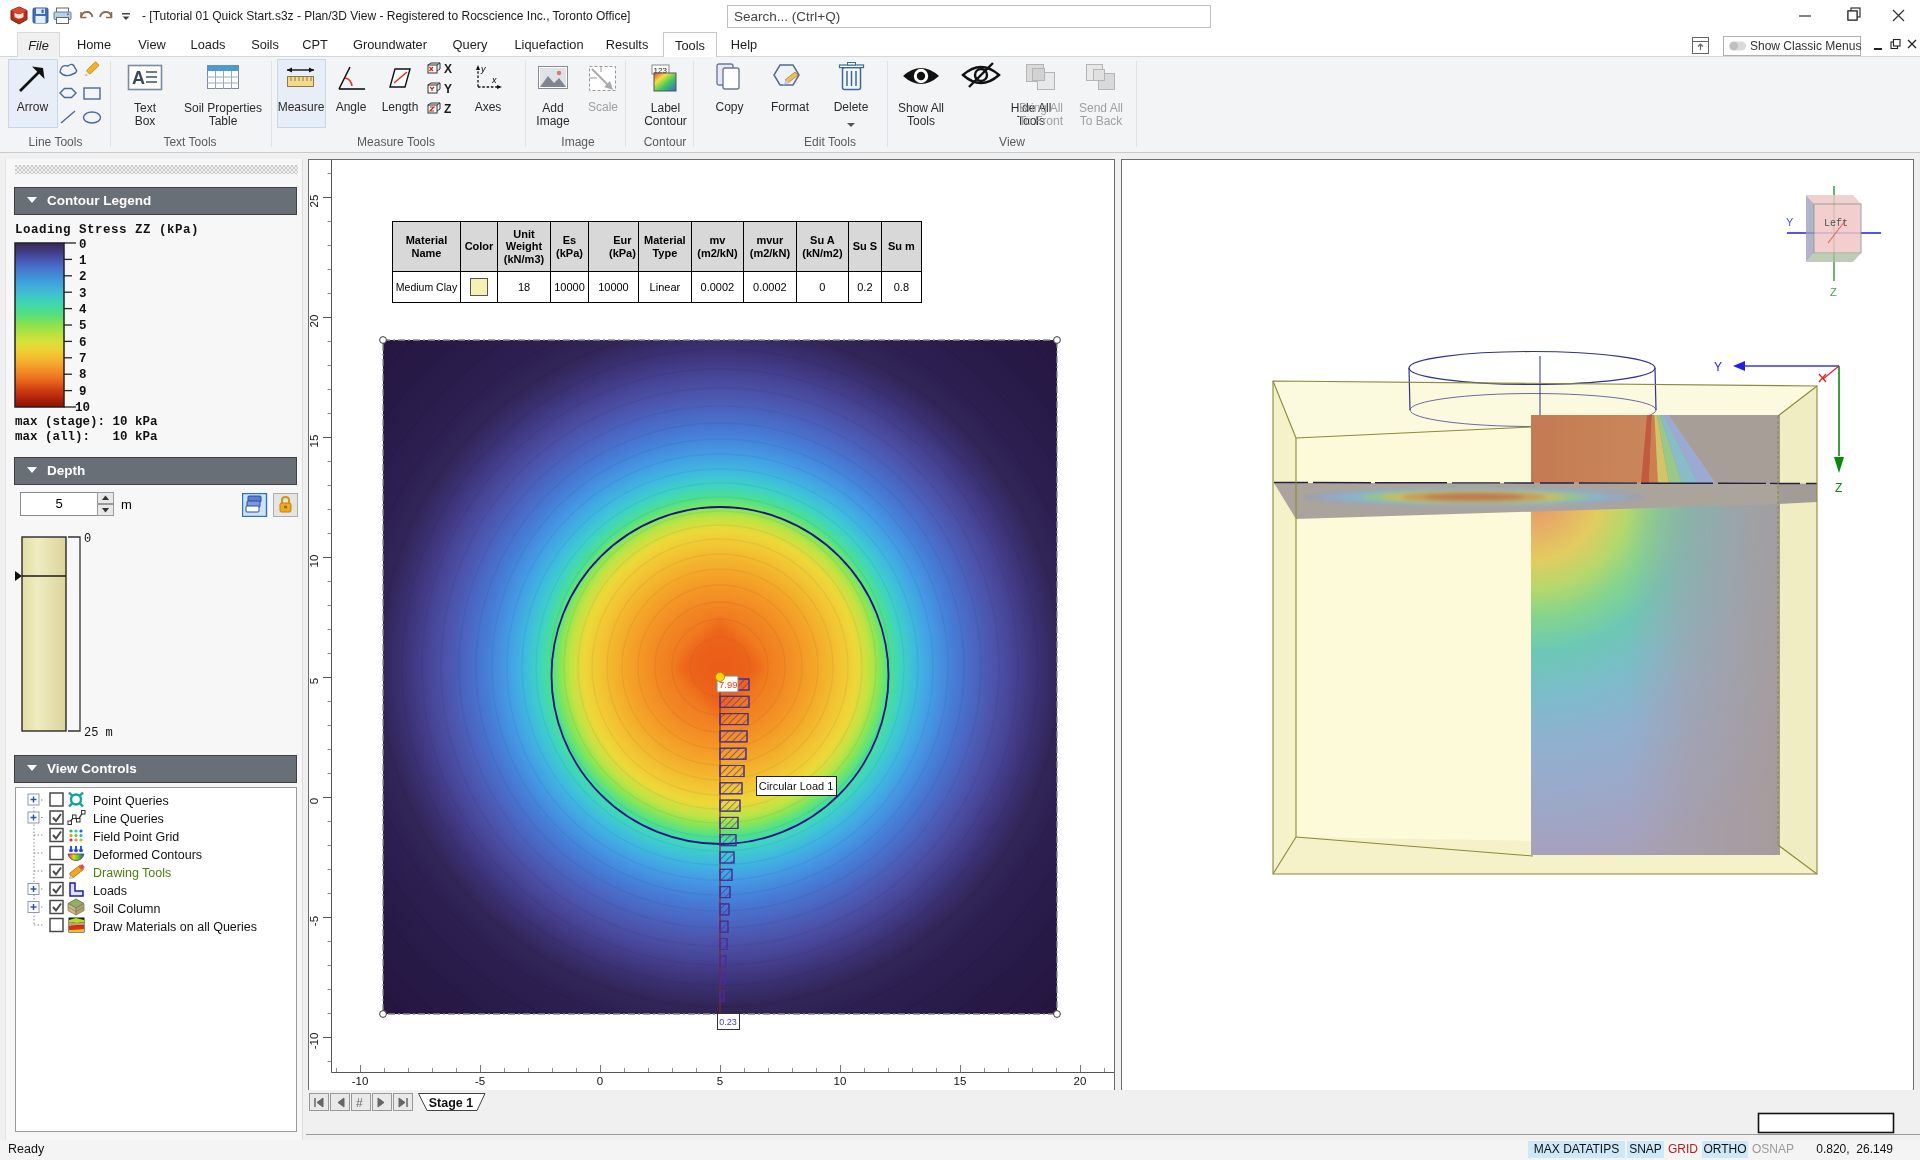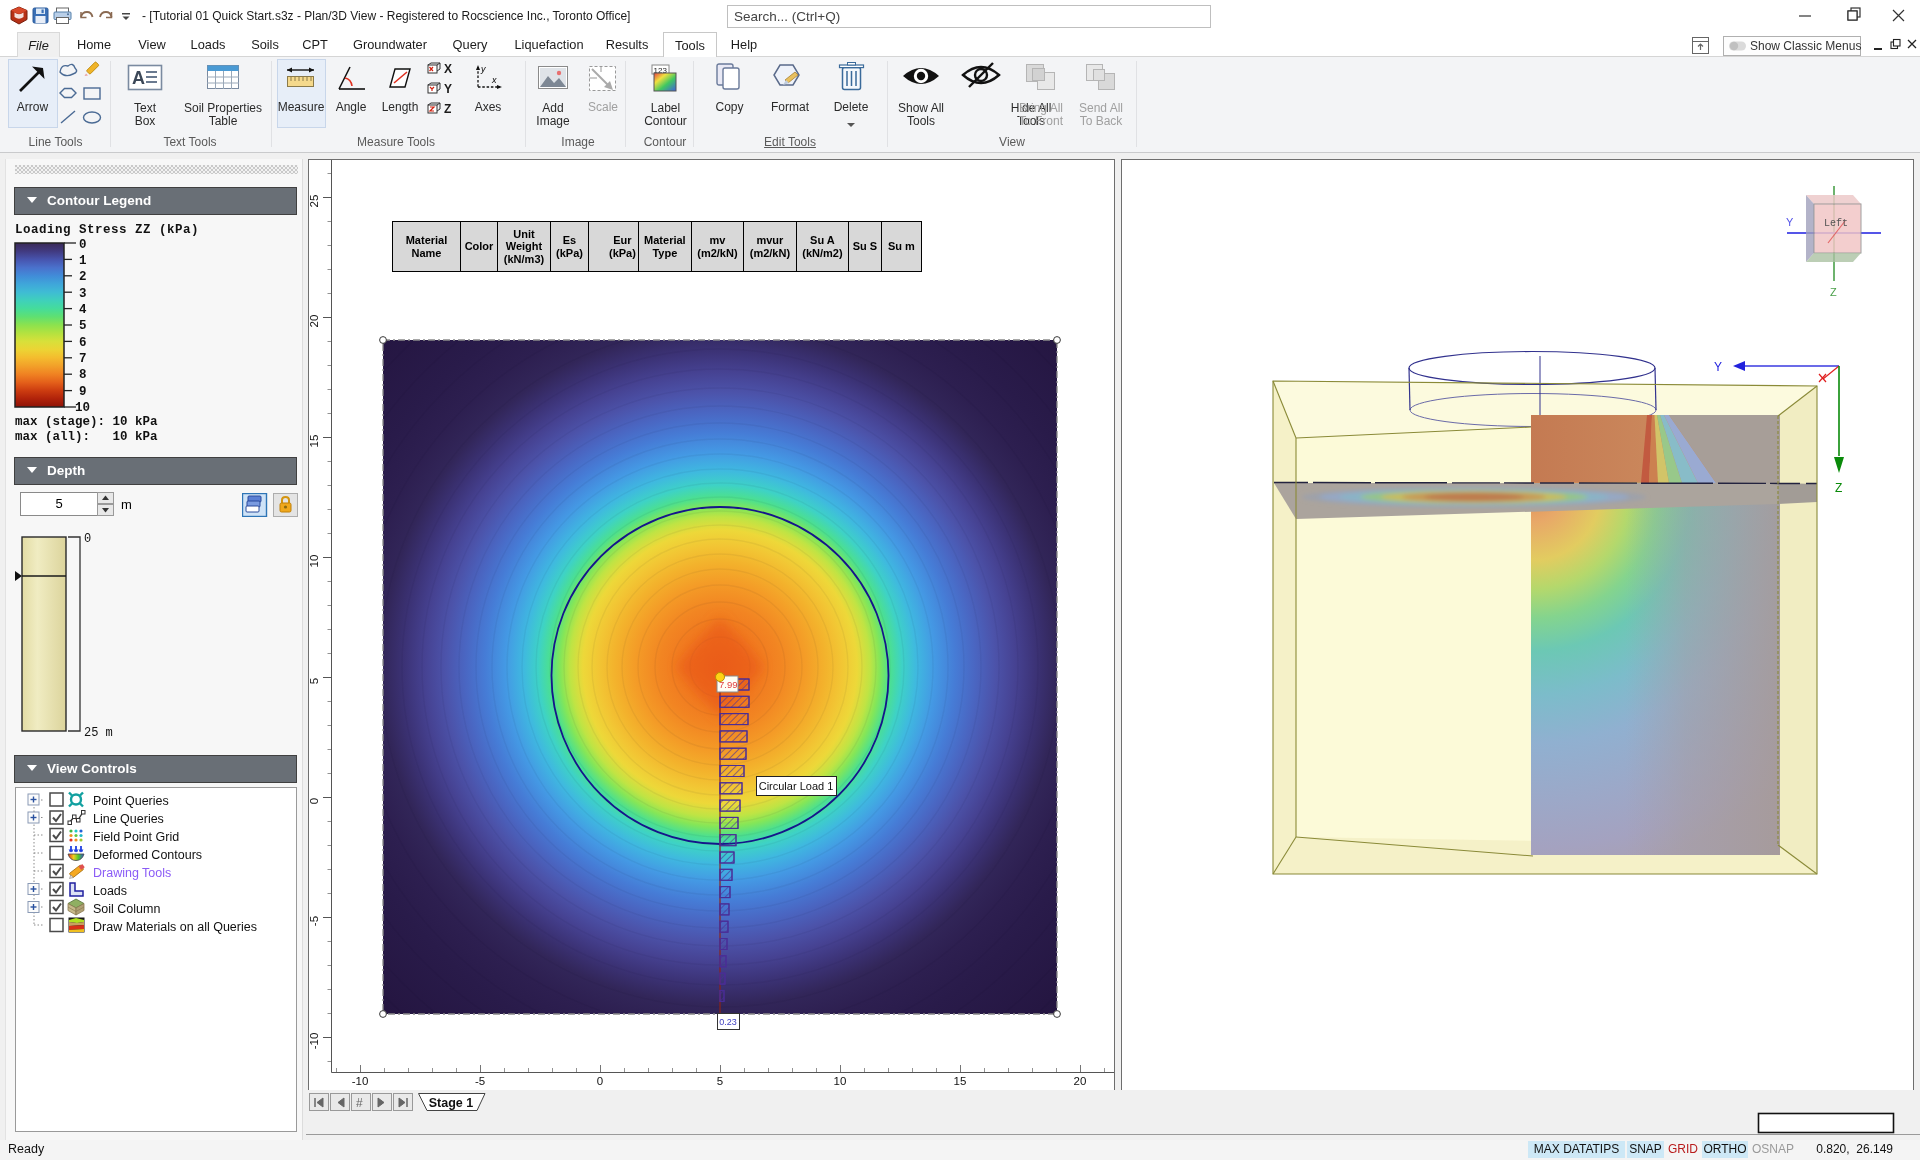--- a/index.html
+++ b/index.html
@@ -312,21 +312,21 @@
 <div class="rlab" style="left:830px;width:42px;">Delete</div>
 <div class="rlab" style="left:893px;width:56px;top:45px;">Show All<br>Tools</div>
 <div class="rlab" style="left:1003px;width:56px;top:45px;">Hide All<br>Tools</div>
 <div class="rlab gray" style="left:1011px;width:60px;top:45px;">Bring All<br>To Front</div>
 <div class="rlab gray" style="left:1071px;width:60px;top:45px;">Send All<br>To Back</div>
 <div class="rgl" style="left:13px;width:85px;">Line Tools</div>
 <div class="rgl" style="left:145px;width:90px;">Text Tools</div>
 <div class="rgl" style="left:350px;width:92px;">Measure Tools</div>
 <div class="rgl" style="left:555px;width:46px;">Image</div>
 <div class="rgl" style="left:638px;width:54px;">Contour</div>
-<div class="rgl" style="left:758px;width:64px;text-decoration:underline;">Edit Tools</div>
+<div class="rgl" style="left:798px;width:64px;">Edit Tools</div>
 <div class="rgl" style="left:992px;width:40px;">View</div>
 </div>
 <div id="main">
   <div id="dock">
     <svg class="abs" style="left:9px;top:6px" width="283" height="10">
       <defs>
           <pattern id="hatchdots" width="4" height="4" patternUnits="userSpaceOnUse">
         <rect width="4" height="4" fill="#f2f2f2"></rect>
         <rect x="0" y="0" width="2" height="2" fill="#c9c9c9"></rect>
             <rect x="2" y="2" width="2" height="2" fill="#c9c9c9"></rect>
@@ -553,21 +553,21 @@
         <path d="M1 3 L8 1 L16 3 L16 5 L9 6 L1 5 Z" fill="#b0e020"></path>
         <path d="M1 5 L9 6 L16 5 L16 8 L1 9 Z" fill="#c8a060"></path>
         <path d="M1 9 L16 8 L16 12 L1 13 Z" fill="#d83018"></path>
         <path d="M1 13 L16 12 L16 15 L1 15 Z" fill="#f0c020"></path>
       </g>
     </svg>
     <div class="abs" style="left:87px;top:635px;font-size:12.5px;color:#111;">Point Queries</div>
     <div class="abs" style="left:87px;top:653px;font-size:12.5px;color:#111;">Line Queries</div>
     <div class="abs" style="left:87px;top:670.5px;font-size:12.5px;color:#111;">Field Point Grid</div>
     <div class="abs" style="left:87px;top:688.5px;font-size:12.5px;color:#111;">Deformed Contours</div>
-    <div class="abs" style="left:87px;top:706.5px;font-size:12.5px;color:#8b5cf6;">Drawing Tools</div>
+    <div class="abs" style="left:87px;top:706.5px;font-size:12.5px;color:#4d7c0f;">Drawing Tools</div>
     <div class="abs" style="left:87px;top:724.5px;font-size:12.5px;color:#111;">Loads</div>
     <div class="abs" style="left:87px;top:742.5px;font-size:12.5px;color:#111;">Soil Column</div>
     <div class="abs" style="left:87px;top:760.5px;font-size:12.5px;color:#111;">Draw Materials on all Queries</div>
   </div>
 </div>
 <div id="centerpanel">
 <svg class="abs" style="left:0;top:0" width="805" height="930">
   <defs>
     <radialGradient id="planfield" gradientUnits="userSpaceOnUse" cx="411" cy="507" r="484">
       <stop offset="0.00" stop-color="#ee661c"></stop>
@@ -844,20 +844,35 @@
     <td class="th" style="width:37px;">Color</td>
     <td class="th" style="width:53px;">Unit Weight (kN/m3)</td>
     <td class="th" style="width:38px;">Es (kPa)</td>
     <td class="th" style="width:38px;padding-left:20px;">Eur (kPa)</td>
     <td class="th" style="width:53px;">Material Type</td>
     <td class="th" style="width:52px;">mv (m2/kN)</td>
     <td class="th" style="width:53px;">mvur (m2/kN)</td>
     <td class="th" style="width:52px;">Su A (kN/m2)</td>
     <td class="th" style="width:33px;">Su&nbsp;S</td>
     <td class="th" style="width:40px;">Su m</td>
+  </tr>
+  <tr style="height:31px;">
+    <td class="td" style="font-size:10.5px;">Medium Clay</td>
+    <td class="td">
+            <div style="width:18px;height:18px;background:#f5f0b4;border:1px solid #555;margin:0 auto;"></div>
+          </td>
+    <td class="td">18</td>
+          <td class="td">10000</td>
+          <td class="td">10000</td>
+    <td class="td">Linear</td>
+          <td class="td">0.0002</td>
+          <td class="td">0.0002</td>
+    <td class="td">0</td>
+          <td class="td">0.2</td>
+          <td class="td">0.8</td>
   </tr>
 </tbody>
     </table>
 </div>
 <div id="rightpanel">
 <svg class="abs" style="left:0;top:0" width="791" height="930">
   <defs>
     <linearGradient id="secTop" x1="0" y1="0" x2="1" y2="0">
       <stop offset="0" stop-color="#c47a52"></stop>
           <stop offset="0.7" stop-color="#cd8d60"></stop>

